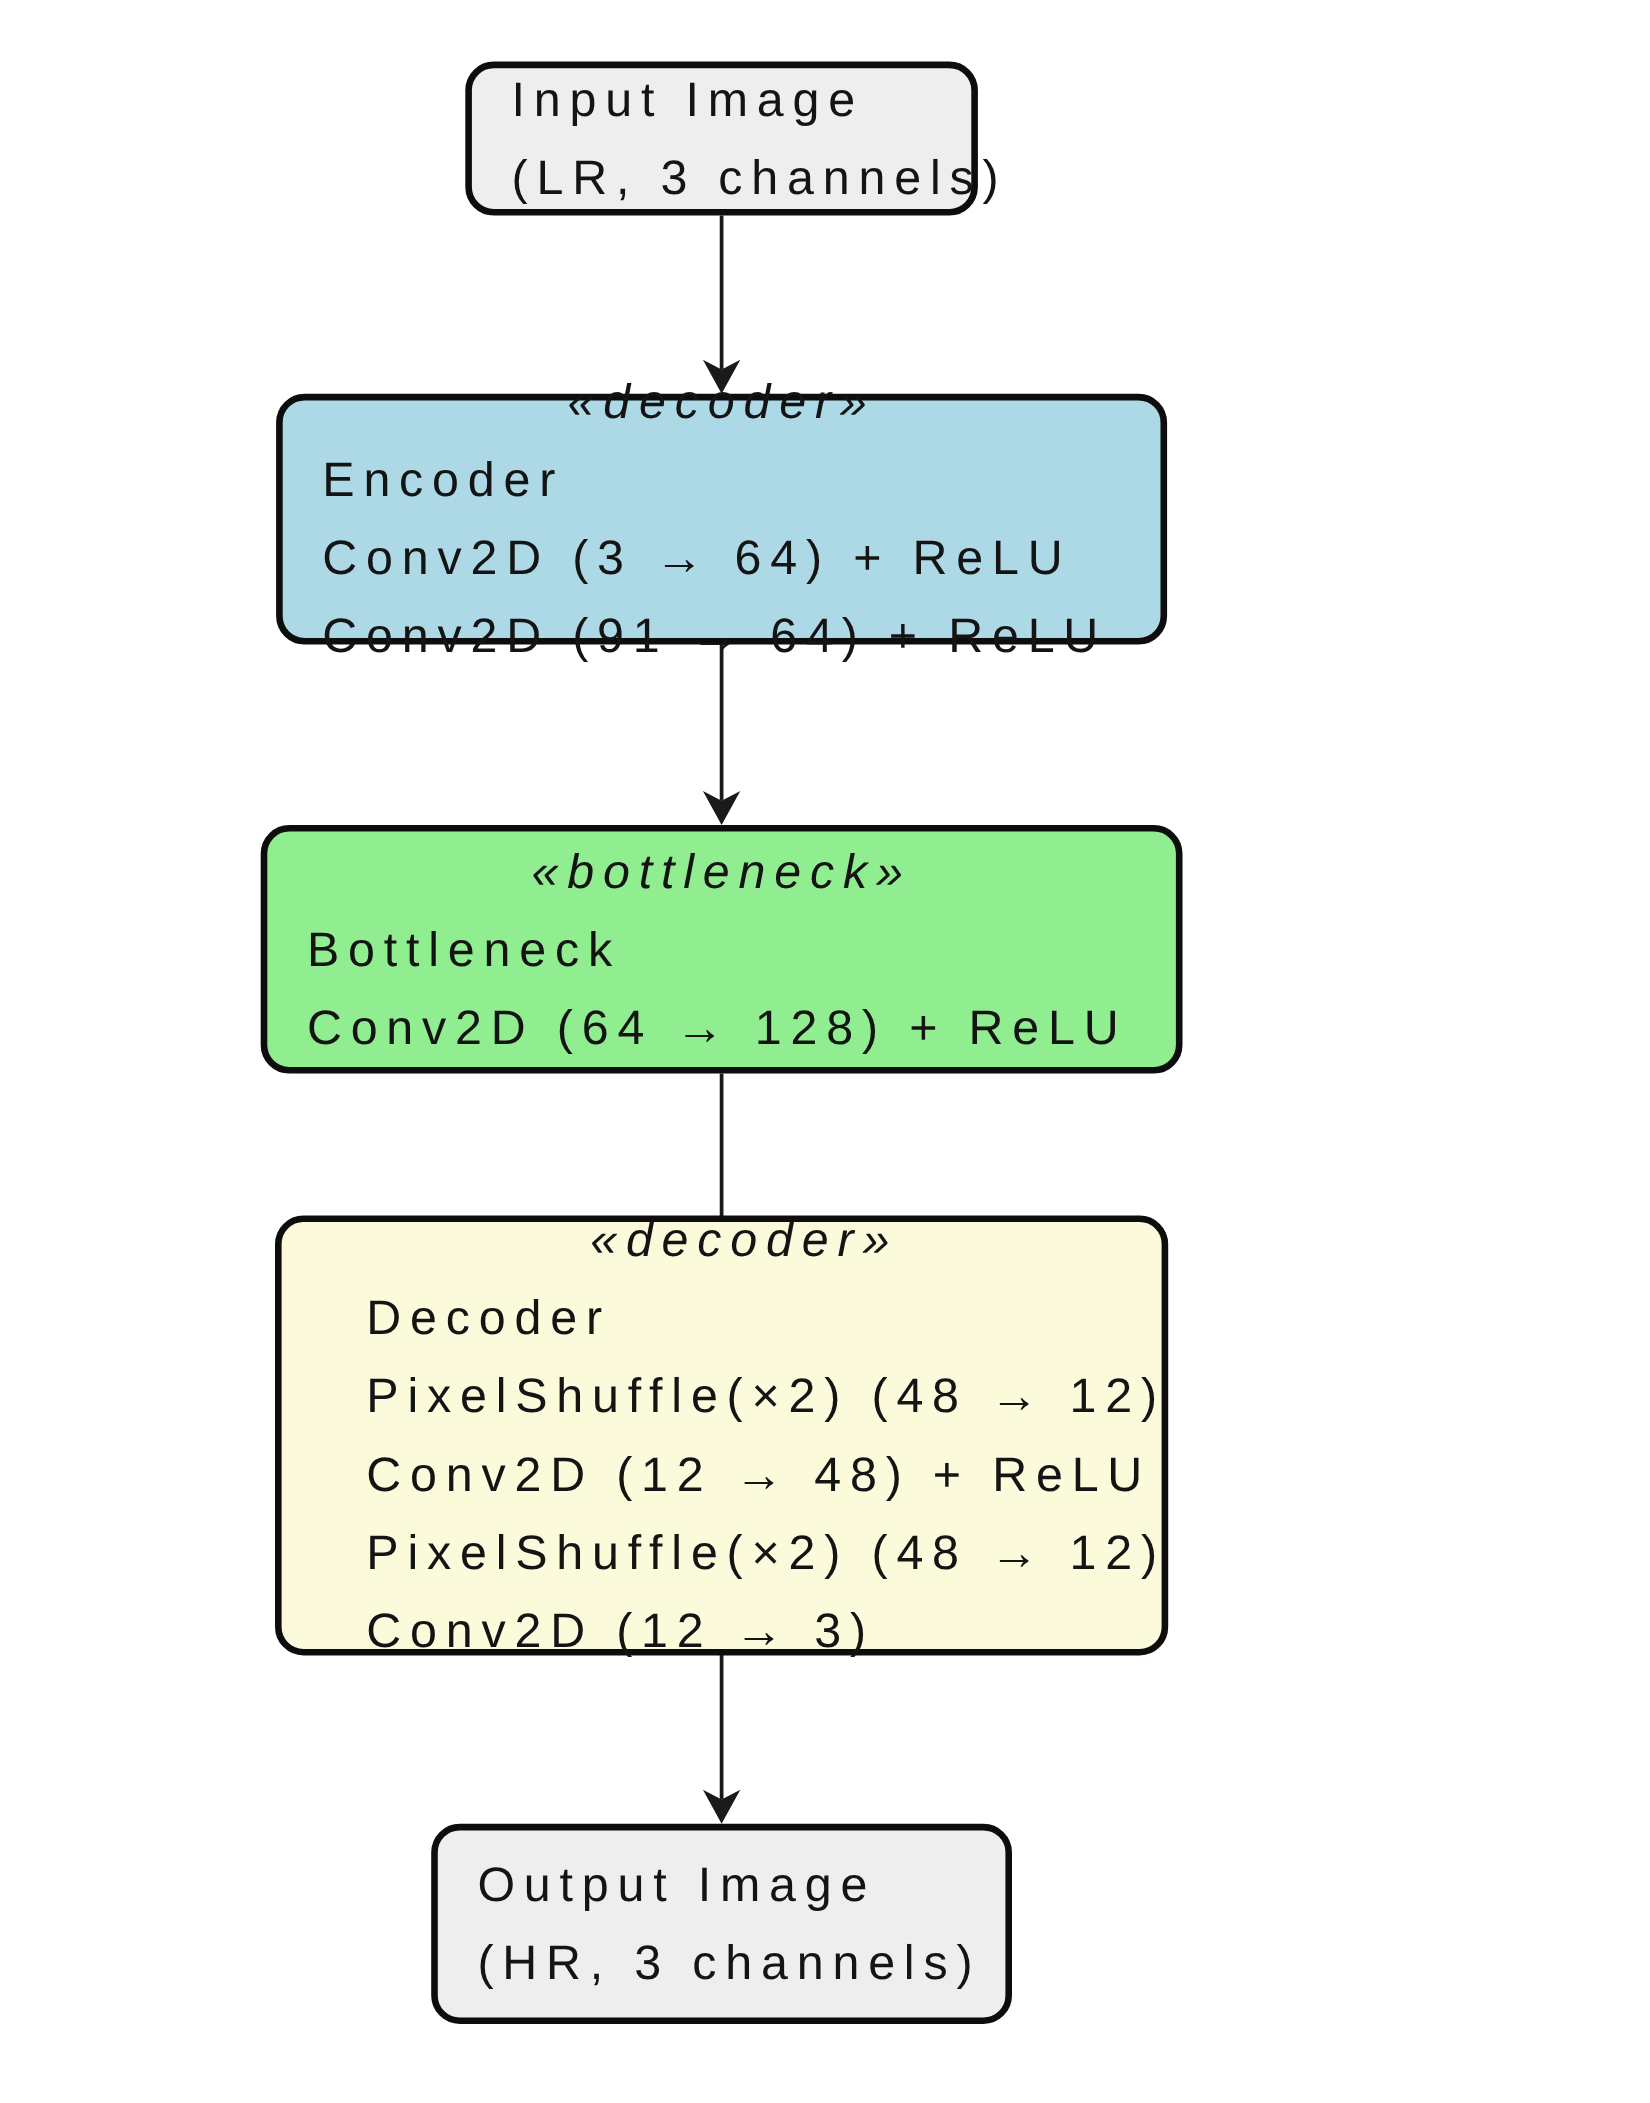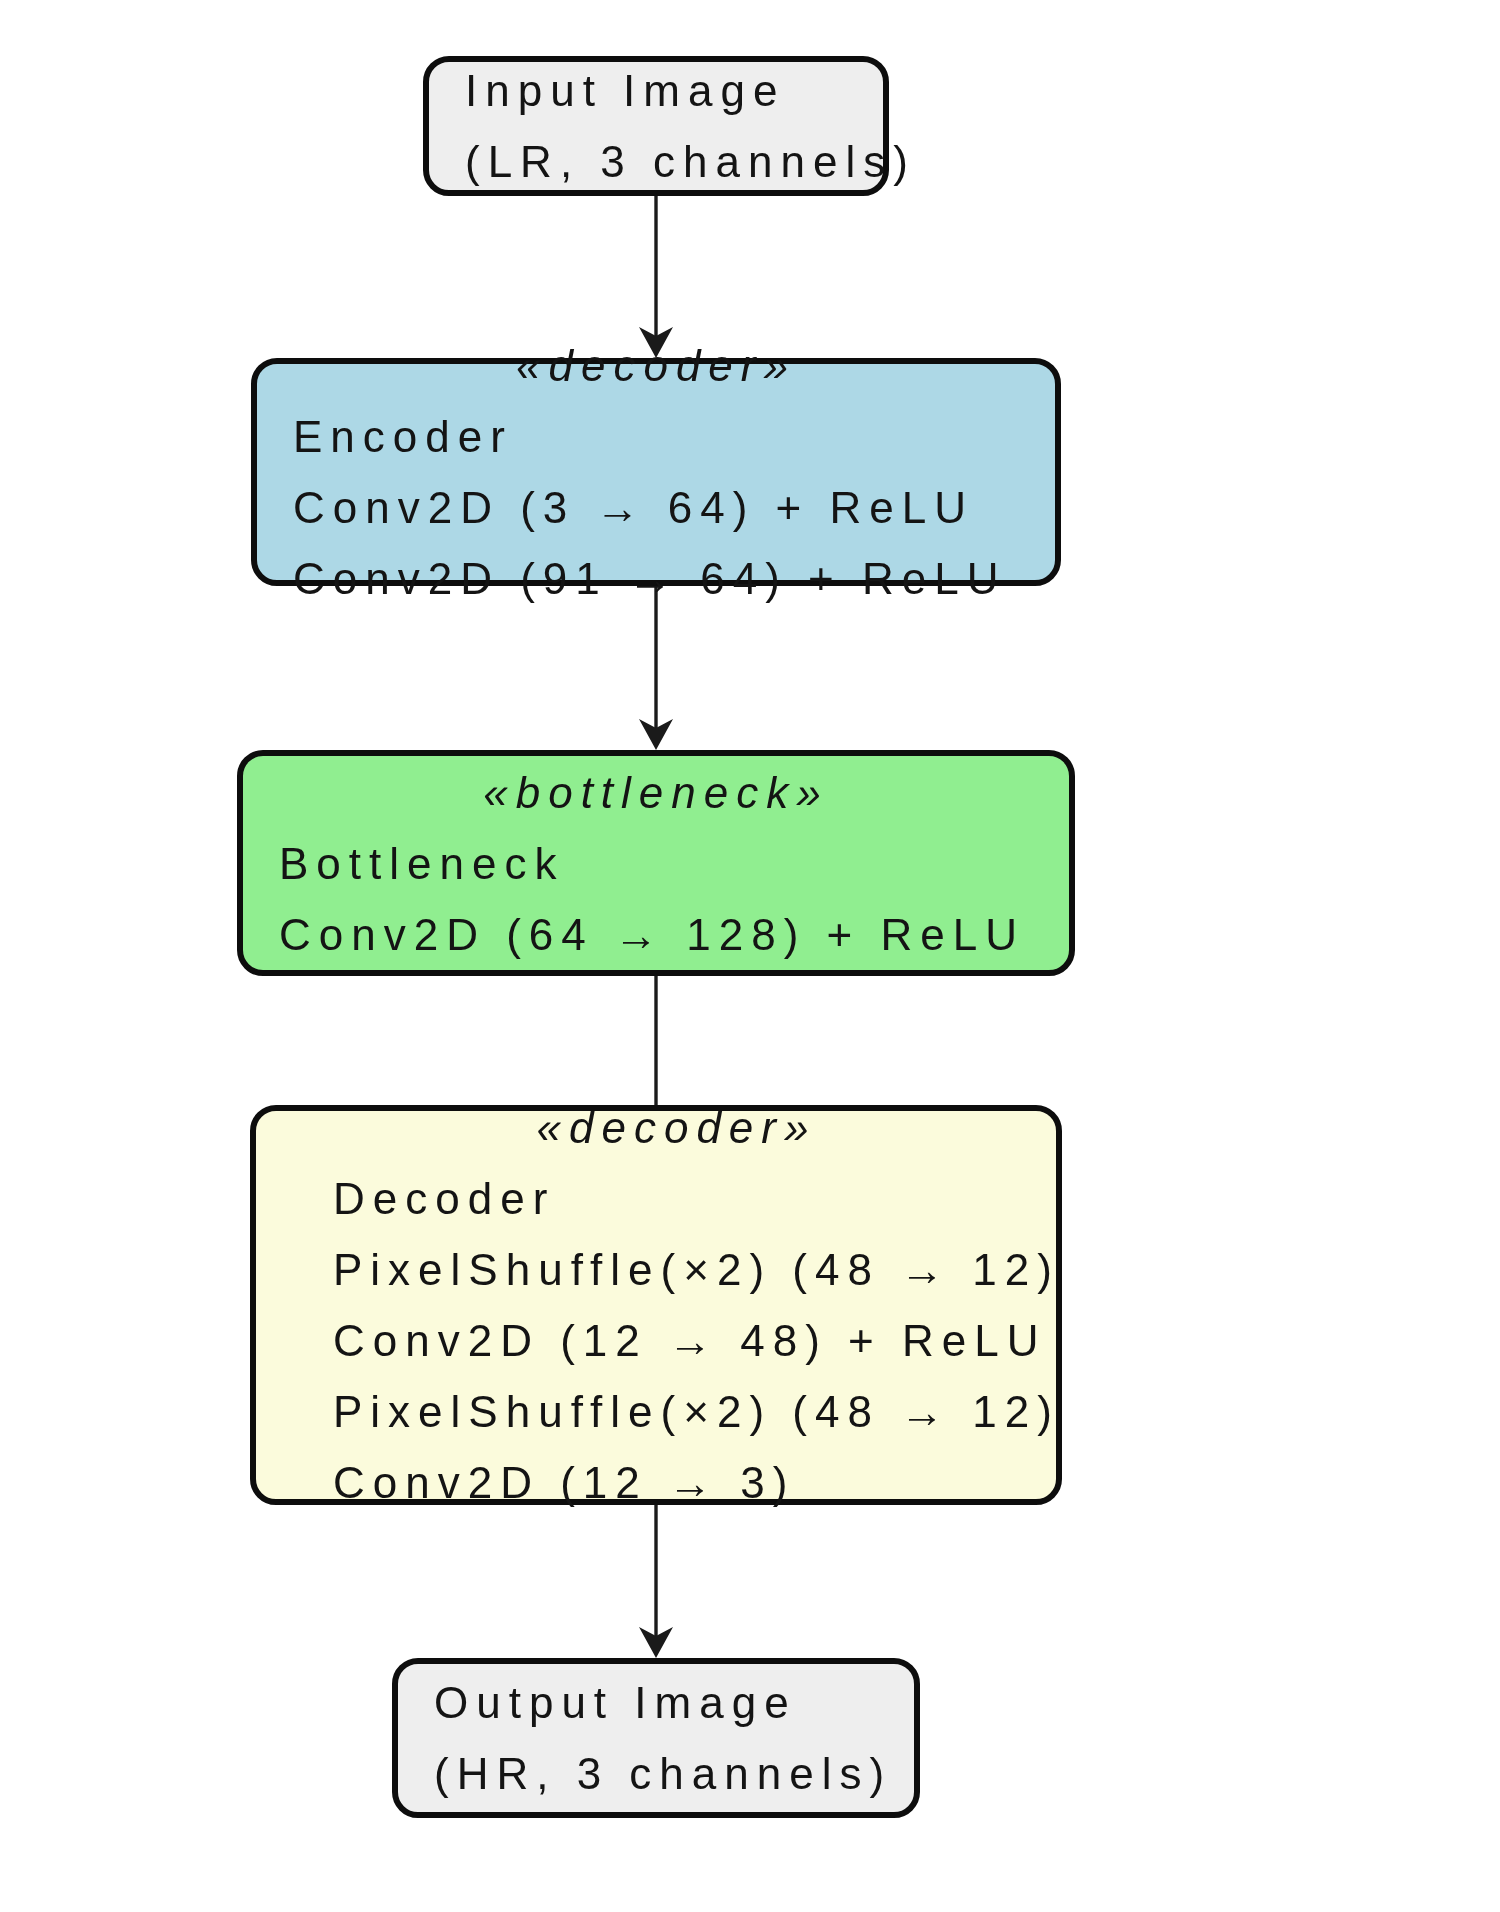--- a/index.html
+++ b/index.html
@@ -25,21 +25,21 @@
     white-space:nowrap;
     gap:22px;
   }
   .nline{padding-left:36px;text-align:left;}
   .stereo{padding-left:0;text-align:center;font-style:italic;}
   
   .n-input      {left:423px; top:56px;   width:466px; height:140px;}
   .n-encoder    {left:251px; top:358px;  width:810px; height:228px;}
   .n-bottleneck {left:237px; top:750px;  width:838px; height:226px;}
   .n-decoder    {left:250px; top:1105px; width:812px; height:400px;padding-left:41px;}
-  .n-output     {left:392px; top:1658px; width:528px; height:160px;}
+  .n-output     {left:392px; top:1658px; width:528px; height:182px;}
   #arrows{position:absolute;left:0;top:0;width:1500px;height:1912px;pointer-events:none;}
   #arrows line{stroke:currentColor;stroke-width:3.4px;}
   #arrows path{fill:currentColor;stroke:none;}
 </style>
 </head>
 <body>
 
 <div id="canvas">
 
   <svg id="arrows" viewBox="0 0 1500 1912" xmlns="http://www.w3.org/2000/svg" style="color: rgb(26, 26, 26);">

